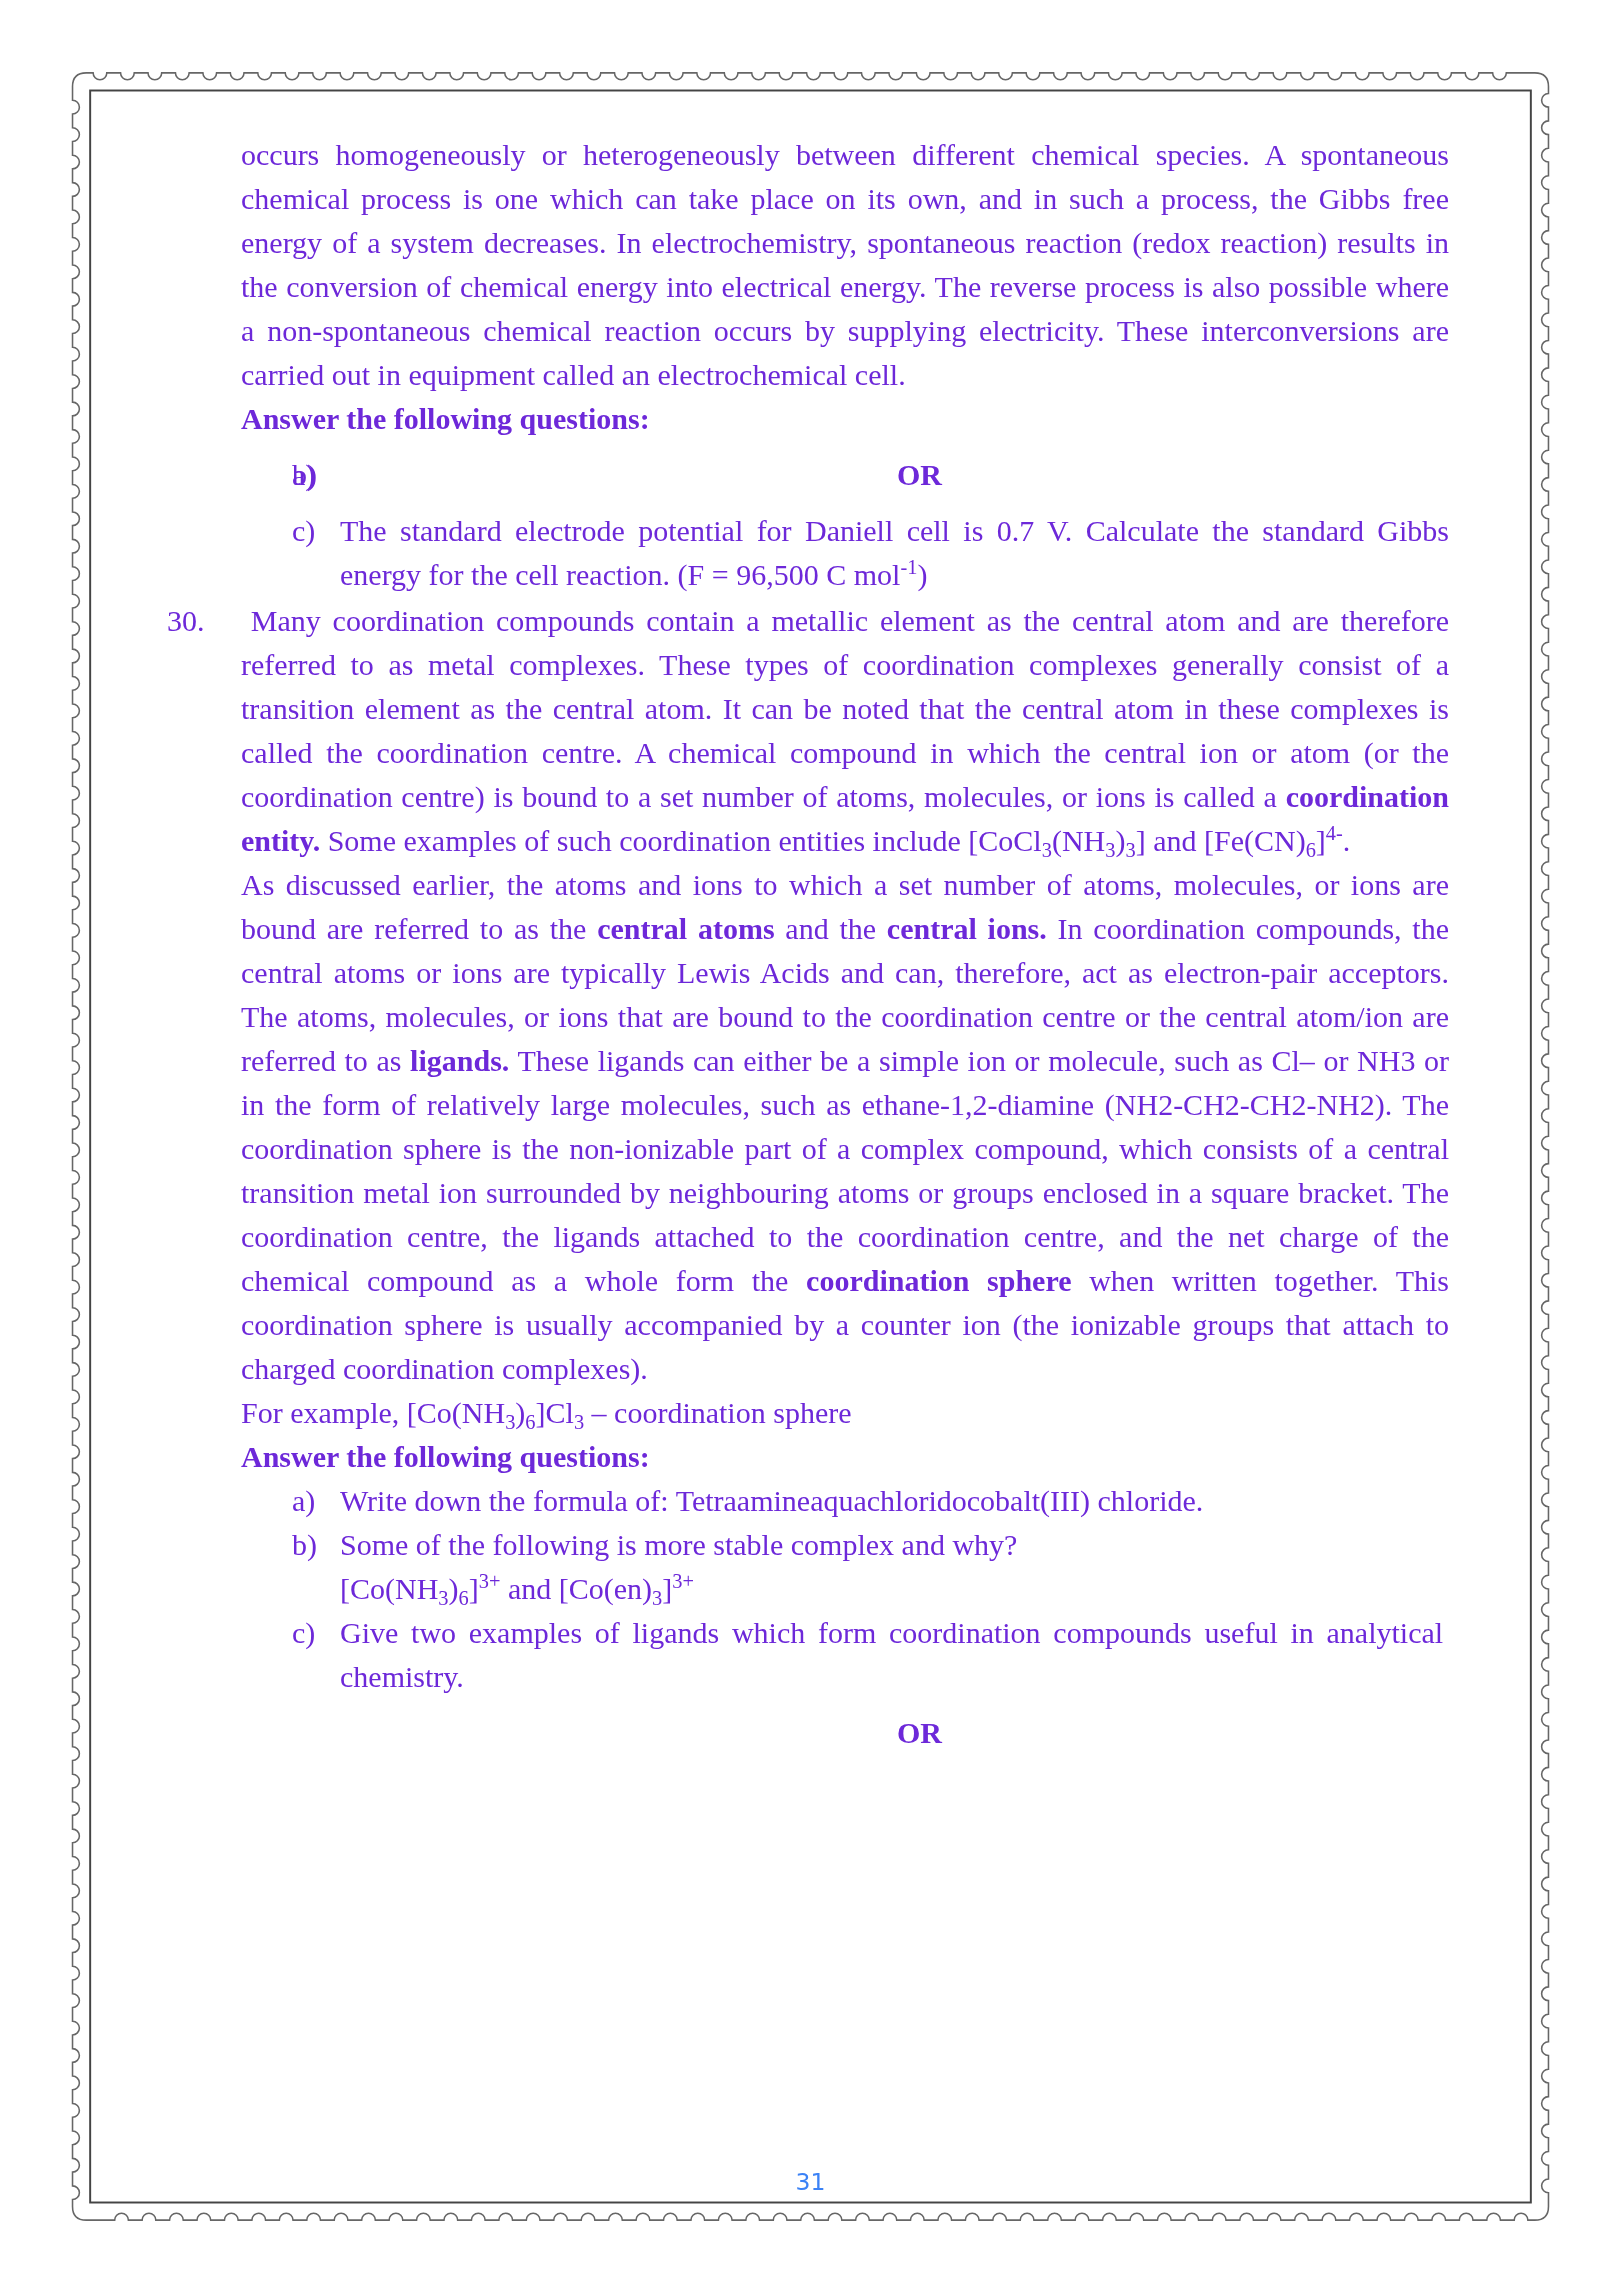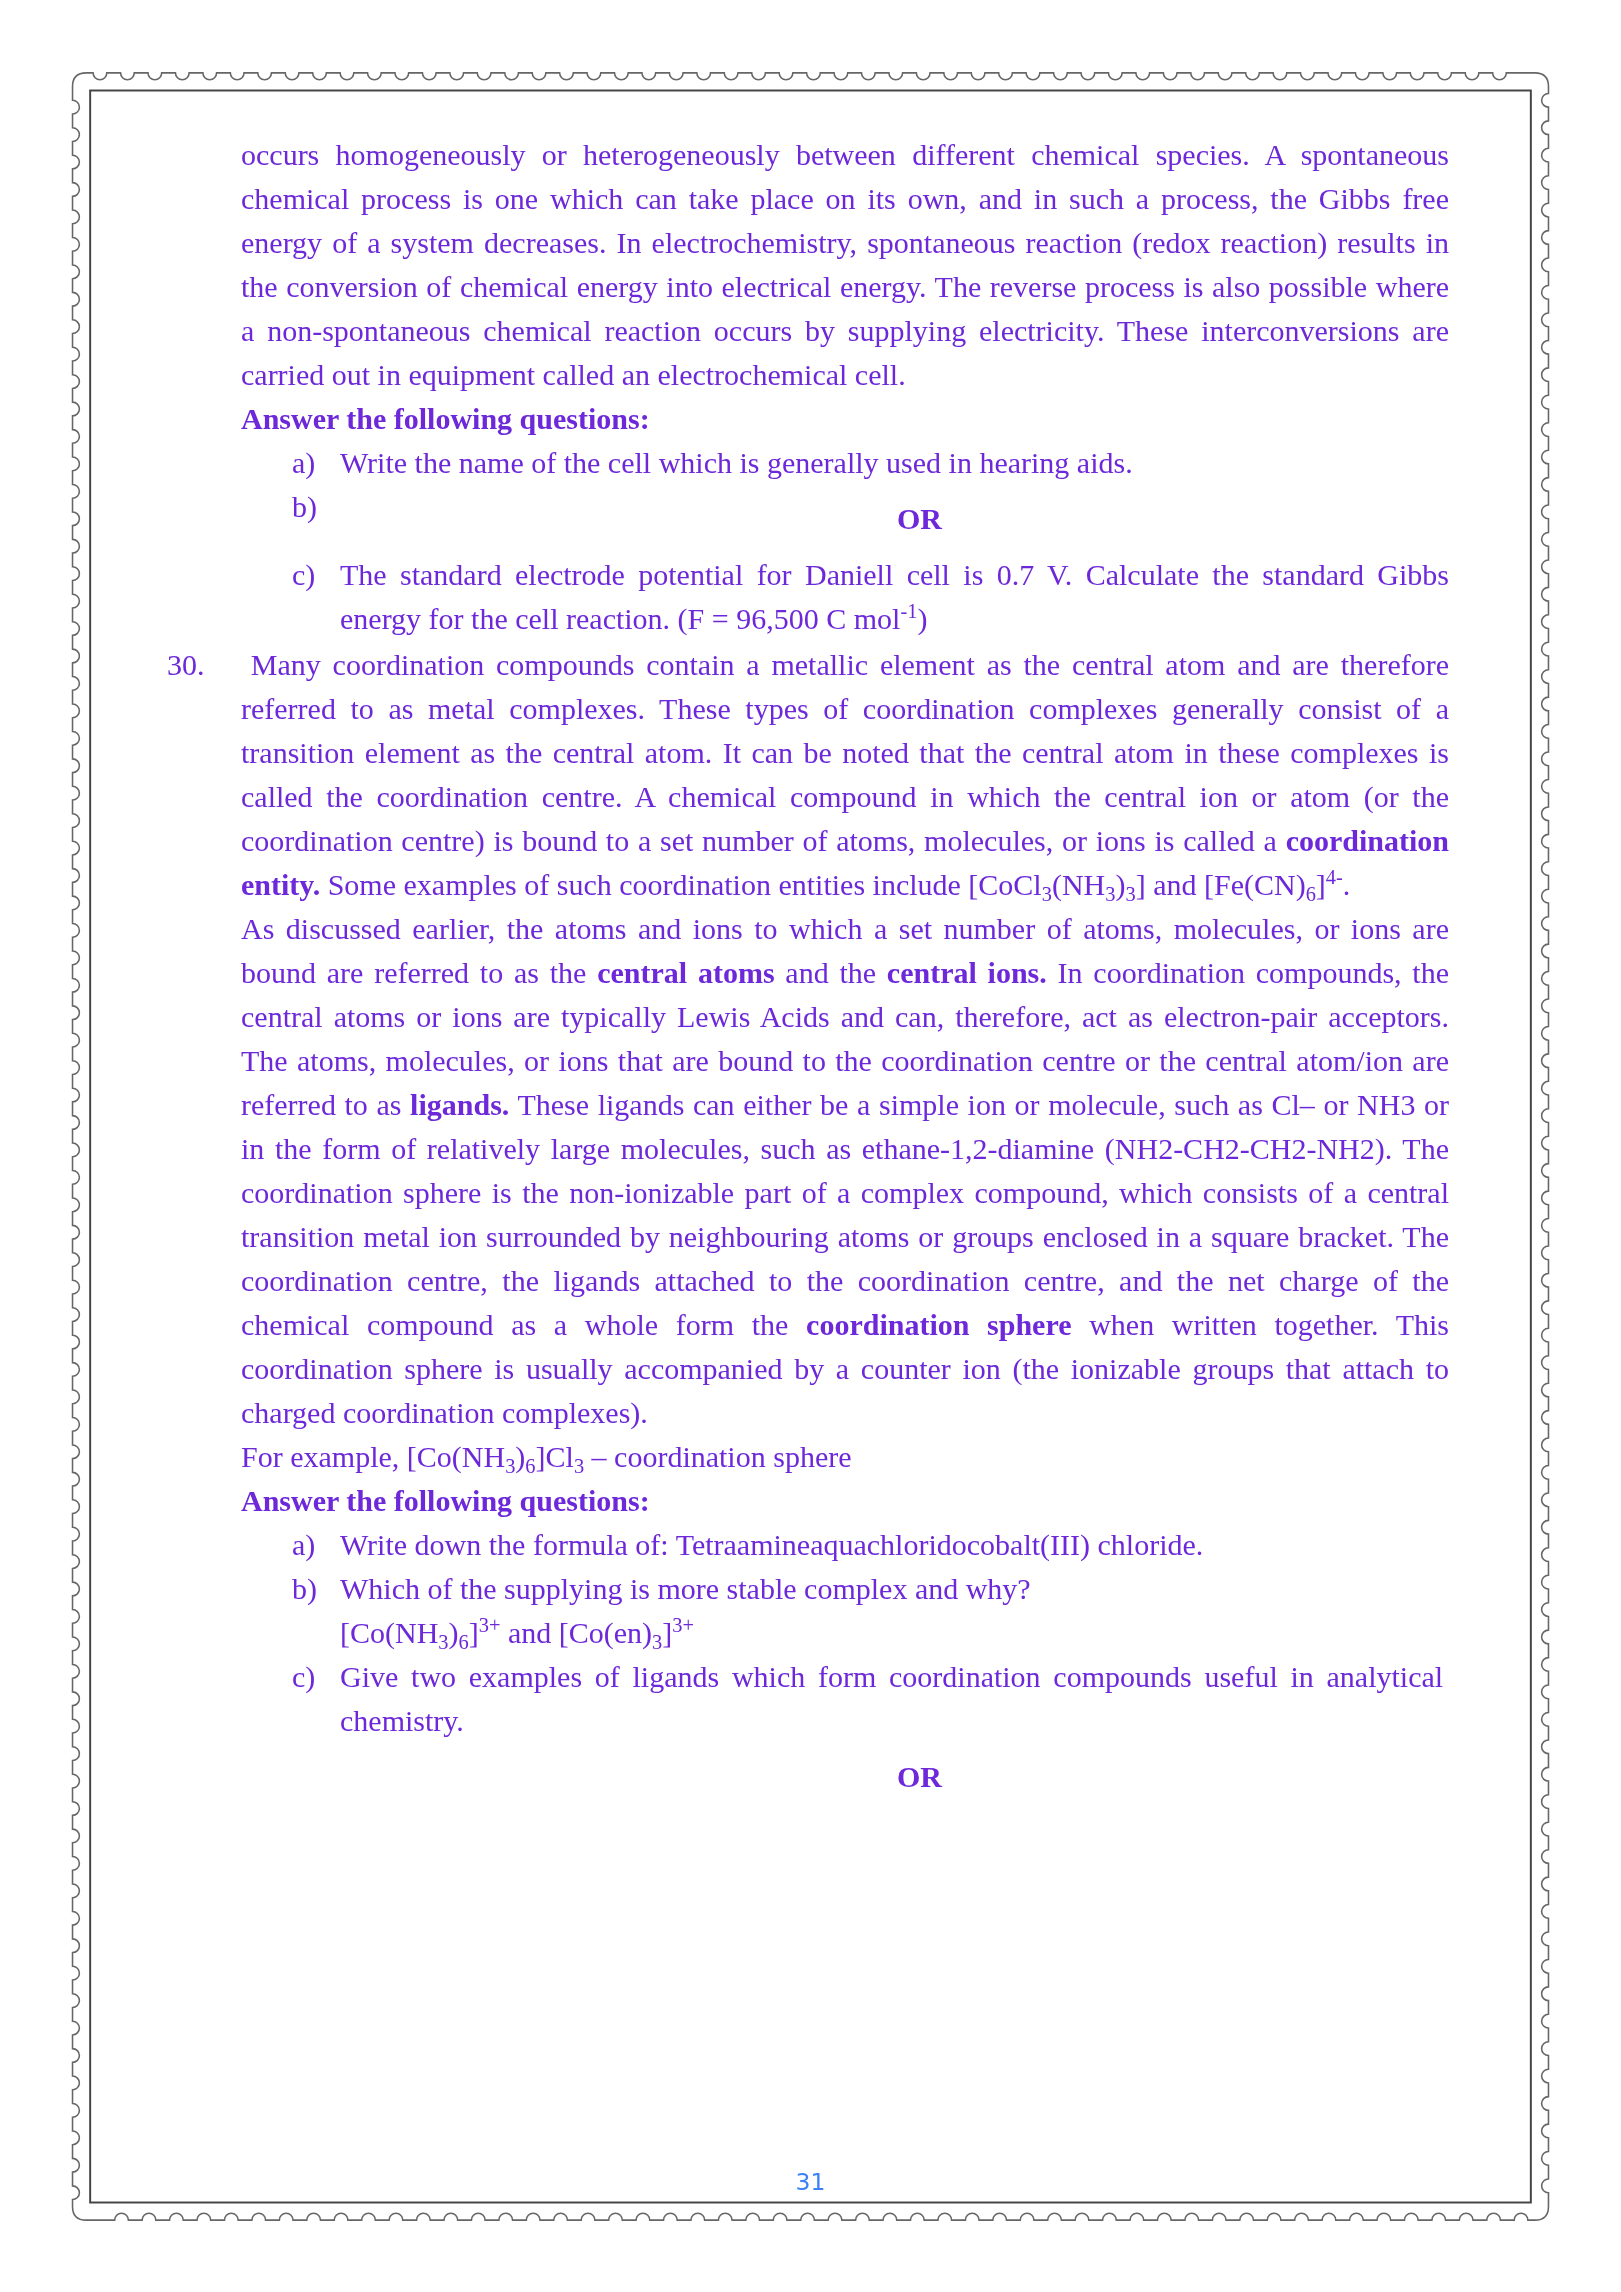--- a/index.html
+++ b/index.html
@@ -37,21 +37,20 @@
   <path id="stamp-path" fill="none" stroke="#666" stroke-width="1.6" d="M 74 88 Q 74 74 88 74 L 95 74 A 7 7 0 0 0 109 74 L 116 74 L 123 74 A 7 7 0 0 0 137 74 L 144 74 L 151 74 A 7 7 0 0 0 165 74 L 172 74 L 179 74 A 7 7 0 0 0 193 74 L 200 74 L 207 74 A 7 7 0 0 0 221 74 L 228 74 L 235 74 A 7 7 0 0 0 249 74 L 256 74 L 263 74 A 7 7 0 0 0 277 74 L 284 74 L 291 74 A 7 7 0 0 0 305 74 L 312 74 L 319 74 A 7 7 0 0 0 333 74 L 340 74 L 347 74 A 7 7 0 0 0 361 74 L 368 74 L 375 74 A 7 7 0 0 0 389 74 L 396 74 L 403 74 A 7 7 0 0 0 417 74 L 424 74 L 431 74 A 7 7 0 0 0 445 74 L 452 74 L 459 74 A 7 7 0 0 0 473 74 L 480 74 L 487 74 A 7 7 0 0 0 501 74 L 508 74 L 515 74 A 7 7 0 0 0 529 74 L 536 74 L 543 74 A 7 7 0 0 0 557 74 L 564 74 L 571 74 A 7 7 0 0 0 585 74 L 592 74 L 599 74 A 7 7 0 0 0 613 74 L 620 74 L 627 74 A 7 7 0 0 0 641 74 L 648 74 L 655 74 A 7 7 0 0 0 669 74 L 676 74 L 683 74 A 7 7 0 0 0 697 74 L 704 74 L 711 74 A 7 7 0 0 0 725 74 L 732 74 L 739 74 A 7 7 0 0 0 753 74 L 760 74 L 767 74 A 7 7 0 0 0 781 74 L 788 74 L 795 74 A 7 7 0 0 0 809 74 L 816 74 L 823 74 A 7 7 0 0 0 837 74 L 844 74 L 851 74 A 7 7 0 0 0 865 74 L 872 74 L 879 74 A 7 7 0 0 0 893 74 L 900 74 L 907 74 A 7 7 0 0 0 921 74 L 928 74 L 935 74 A 7 7 0 0 0 949 74 L 956 74 L 963 74 A 7 7 0 0 0 977 74 L 984 74 L 991 74 A 7 7 0 0 0 1005 74 L 1012 74 L 1019 74 A 7 7 0 0 0 1033 74 L 1040 74 L 1047 74 A 7 7 0 0 0 1061 74 L 1068 74 L 1075 74 A 7 7 0 0 0 1089 74 L 1096 74 L 1103 74 A 7 7 0 0 0 1117 74 L 1124 74 L 1131 74 A 7 7 0 0 0 1145 74 L 1152 74 L 1159 74 A 7 7 0 0 0 1173 74 L 1180 74 L 1187 74 A 7 7 0 0 0 1201 74 L 1208 74 L 1215 74 A 7 7 0 0 0 1229 74 L 1236 74 L 1243 74 A 7 7 0 0 0 1257 74 L 1264 74 L 1271 74 A 7 7 0 0 0 1285 74 L 1292 74 L 1299 74 A 7 7 0 0 0 1313 74 L 1320 74 L 1327 74 A 7 7 0 0 0 1341 74 L 1348 74 L 1355 74 A 7 7 0 0 0 1369 74 L 1376 74 L 1383 74 A 7 7 0 0 0 1397 74 L 1404 74 L 1411 74 A 7 7 0 0 0 1425 74 L 1432 74 L 1439 74 A 7 7 0 0 0 1453 74 L 1460 74 L 1467 74 A 7 7 0 0 0 1481 74 L 1488 74 L 1495 74 A 7 7 0 0 0 1509 74 L 1516 74 L 1523 74 A 7 7 0 0 0 1537 74 L 1544 74 L 1566 74 Q 1580 74 1580 88 L 1580 95 A 7 7 0 0 0 1580 109 L 1580 116 L 1580 123 A 7 7 0 0 0 1580 137 L 1580 144 L 1580 151 A 7 7 0 0 0 1580 165 L 1580 172 L 1580 179 A 7 7 0 0 0 1580 193 L 1580 200 L 1580 207 A 7 7 0 0 0 1580 221 L 1580 228 L 1580 235 A 7 7 0 0 0 1580 249 L 1580 256 L 1580 263 A 7 7 0 0 0 1580 277 L 1580 284 L 1580 291 A 7 7 0 0 0 1580 305 L 1580 312 L 1580 319 A 7 7 0 0 0 1580 333 L 1580 340 L 1580 347 A 7 7 0 0 0 1580 361 L 1580 368 L 1580 375 A 7 7 0 0 0 1580 389 L 1580 396 L 1580 403 A 7 7 0 0 0 1580 417 L 1580 424 L 1580 431 A 7 7 0 0 0 1580 445 L 1580 452 L 1580 459 A 7 7 0 0 0 1580 473 L 1580 480 L 1580 487 A 7 7 0 0 0 1580 501 L 1580 508 L 1580 515 A 7 7 0 0 0 1580 529 L 1580 536 L 1580 543 A 7 7 0 0 0 1580 557 L 1580 564 L 1580 571 A 7 7 0 0 0 1580 585 L 1580 592 L 1580 599 A 7 7 0 0 0 1580 613 L 1580 620 L 1580 627 A 7 7 0 0 0 1580 641 L 1580 648 L 1580 655 A 7 7 0 0 0 1580 669 L 1580 676 L 1580 683 A 7 7 0 0 0 1580 697 L 1580 704 L 1580 711 A 7 7 0 0 0 1580 725 L 1580 732 L 1580 739 A 7 7 0 0 0 1580 753 L 1580 760 L 1580 767 A 7 7 0 0 0 1580 781 L 1580 788 L 1580 795 A 7 7 0 0 0 1580 809 L 1580 816 L 1580 823 A 7 7 0 0 0 1580 837 L 1580 844 L 1580 851 A 7 7 0 0 0 1580 865 L 1580 872 L 1580 879 A 7 7 0 0 0 1580 893 L 1580 900 L 1580 907 A 7 7 0 0 0 1580 921 L 1580 928 L 1580 935 A 7 7 0 0 0 1580 949 L 1580 956 L 1580 963 A 7 7 0 0 0 1580 977 L 1580 984 L 1580 991 A 7 7 0 0 0 1580 1005 L 1580 1012 L 1580 1019 A 7 7 0 0 0 1580 1033 L 1580 1040 L 1580 1047 A 7 7 0 0 0 1580 1061 L 1580 1068 L 1580 1075 A 7 7 0 0 0 1580 1089 L 1580 1096 L 1580 1103 A 7 7 0 0 0 1580 1117 L 1580 1124 L 1580 1131 A 7 7 0 0 0 1580 1145 L 1580 1152 L 1580 1159 A 7 7 0 0 0 1580 1173 L 1580 1180 L 1580 1187 A 7 7 0 0 0 1580 1201 L 1580 1208 L 1580 1215 A 7 7 0 0 0 1580 1229 L 1580 1236 L 1580 1243 A 7 7 0 0 0 1580 1257 L 1580 1264 L 1580 1271 A 7 7 0 0 0 1580 1285 L 1580 1292 L 1580 1299 A 7 7 0 0 0 1580 1313 L 1580 1320 L 1580 1327 A 7 7 0 0 0 1580 1341 L 1580 1348 L 1580 1355 A 7 7 0 0 0 1580 1369 L 1580 1376 L 1580 1383 A 7 7 0 0 0 1580 1397 L 1580 1404 L 1580 1411 A 7 7 0 0 0 1580 1425 L 1580 1432 L 1580 1439 A 7 7 0 0 0 1580 1453 L 1580 1460 L 1580 1467 A 7 7 0 0 0 1580 1481 L 1580 1488 L 1580 1495 A 7 7 0 0 0 1580 1509 L 1580 1516 L 1580 1523 A 7 7 0 0 0 1580 1537 L 1580 1544 L 1580 1551 A 7 7 0 0 0 1580 1565 L 1580 1572 L 1580 1579 A 7 7 0 0 0 1580 1593 L 1580 1600 L 1580 1607 A 7 7 0 0 0 1580 1621 L 1580 1628 L 1580 1635 A 7 7 0 0 0 1580 1649 L 1580 1656 L 1580 1663 A 7 7 0 0 0 1580 1677 L 1580 1684 L 1580 1691 A 7 7 0 0 0 1580 1705 L 1580 1712 L 1580 1719 A 7 7 0 0 0 1580 1733 L 1580 1740 L 1580 1747 A 7 7 0 0 0 1580 1761 L 1580 1768 L 1580 1775 A 7 7 0 0 0 1580 1789 L 1580 1796 L 1580 1803 A 7 7 0 0 0 1580 1817 L 1580 1824 L 1580 1831 A 7 7 0 0 0 1580 1845 L 1580 1852 L 1580 1859 A 7 7 0 0 0 1580 1873 L 1580 1880 L 1580 1887 A 7 7 0 0 0 1580 1901 L 1580 1908 L 1580 1915 A 7 7 0 0 0 1580 1929 L 1580 1936 L 1580 1943 A 7 7 0 0 0 1580 1957 L 1580 1964 L 1580 1971 A 7 7 0 0 0 1580 1985 L 1580 1992 L 1580 1999 A 7 7 0 0 0 1580 2013 L 1580 2020 L 1580 2027 A 7 7 0 0 0 1580 2041 L 1580 2048 L 1580 2055 A 7 7 0 0 0 1580 2069 L 1580 2076 L 1580 2083 A 7 7 0 0 0 1580 2097 L 1580 2104 L 1580 2111 A 7 7 0 0 0 1580 2125 L 1580 2132 L 1580 2139 A 7 7 0 0 0 1580 2153 L 1580 2160 L 1580 2167 A 7 7 0 0 0 1580 2181 L 1580 2188 L 1580 2195 A 7 7 0 0 0 1580 2209 L 1580 2216 L 1580 2223 A 7 7 0 0 0 1580 2237 L 1580 2244 L 1580 2251 Q 1580 2265 1566 2265 L 1559 2265 A 7 7 0 0 0 1545 2265 L 1538 2265 L 1531 2265 A 7 7 0 0 0 1517 2265 L 1510 2265 L 1503 2265 A 7 7 0 0 0 1489 2265 L 1482 2265 L 1475 2265 A 7 7 0 0 0 1461 2265 L 1454 2265 L 1447 2265 A 7 7 0 0 0 1433 2265 L 1426 2265 L 1419 2265 A 7 7 0 0 0 1405 2265 L 1398 2265 L 1391 2265 A 7 7 0 0 0 1377 2265 L 1370 2265 L 1363 2265 A 7 7 0 0 0 1349 2265 L 1342 2265 L 1335 2265 A 7 7 0 0 0 1321 2265 L 1314 2265 L 1307 2265 A 7 7 0 0 0 1293 2265 L 1286 2265 L 1279 2265 A 7 7 0 0 0 1265 2265 L 1258 2265 L 1251 2265 A 7 7 0 0 0 1237 2265 L 1230 2265 L 1223 2265 A 7 7 0 0 0 1209 2265 L 1202 2265 L 1195 2265 A 7 7 0 0 0 1181 2265 L 1174 2265 L 1167 2265 A 7 7 0 0 0 1153 2265 L 1146 2265 L 1139 2265 A 7 7 0 0 0 1125 2265 L 1118 2265 L 1111 2265 A 7 7 0 0 0 1097 2265 L 1090 2265 L 1083 2265 A 7 7 0 0 0 1069 2265 L 1062 2265 L 1055 2265 A 7 7 0 0 0 1041 2265 L 1034 2265 L 1027 2265 A 7 7 0 0 0 1013 2265 L 1006 2265 L 999 2265 A 7 7 0 0 0 985 2265 L 978 2265 L 971 2265 A 7 7 0 0 0 957 2265 L 950 2265 L 943 2265 A 7 7 0 0 0 929 2265 L 922 2265 L 915 2265 A 7 7 0 0 0 901 2265 L 894 2265 L 887 2265 A 7 7 0 0 0 873 2265 L 866 2265 L 859 2265 A 7 7 0 0 0 845 2265 L 838 2265 L 831 2265 A 7 7 0 0 0 817 2265 L 810 2265 L 803 2265 A 7 7 0 0 0 789 2265 L 782 2265 L 775 2265 A 7 7 0 0 0 761 2265 L 754 2265 L 747 2265 A 7 7 0 0 0 733 2265 L 726 2265 L 719 2265 A 7 7 0 0 0 705 2265 L 698 2265 L 691 2265 A 7 7 0 0 0 677 2265 L 670 2265 L 663 2265 A 7 7 0 0 0 649 2265 L 642 2265 L 635 2265 A 7 7 0 0 0 621 2265 L 614 2265 L 607 2265 A 7 7 0 0 0 593 2265 L 586 2265 L 579 2265 A 7 7 0 0 0 565 2265 L 558 2265 L 551 2265 A 7 7 0 0 0 537 2265 L 530 2265 L 523 2265 A 7 7 0 0 0 509 2265 L 502 2265 L 495 2265 A 7 7 0 0 0 481 2265 L 474 2265 L 467 2265 A 7 7 0 0 0 453 2265 L 446 2265 L 439 2265 A 7 7 0 0 0 425 2265 L 418 2265 L 411 2265 A 7 7 0 0 0 397 2265 L 390 2265 L 383 2265 A 7 7 0 0 0 369 2265 L 362 2265 L 355 2265 A 7 7 0 0 0 341 2265 L 334 2265 L 327 2265 A 7 7 0 0 0 313 2265 L 306 2265 L 299 2265 A 7 7 0 0 0 285 2265 L 278 2265 L 271 2265 A 7 7 0 0 0 257 2265 L 250 2265 L 243 2265 A 7 7 0 0 0 229 2265 L 222 2265 L 215 2265 A 7 7 0 0 0 201 2265 L 194 2265 L 187 2265 A 7 7 0 0 0 173 2265 L 166 2265 L 159 2265 A 7 7 0 0 0 145 2265 L 138 2265 L 131 2265 A 7 7 0 0 0 117 2265 L 110 2265 L 88 2265 Q 74 2265 74 2251 L 74 2244 A 7 7 0 0 0 74 2230 L 74 2223 L 74 2216 A 7 7 0 0 0 74 2202 L 74 2195 L 74 2188 A 7 7 0 0 0 74 2174 L 74 2167 L 74 2160 A 7 7 0 0 0 74 2146 L 74 2139 L 74 2132 A 7 7 0 0 0 74 2118 L 74 2111 L 74 2104 A 7 7 0 0 0 74 2090 L 74 2083 L 74 2076 A 7 7 0 0 0 74 2062 L 74 2055 L 74 2048 A 7 7 0 0 0 74 2034 L 74 2027 L 74 2020 A 7 7 0 0 0 74 2006 L 74 1999 L 74 1992 A 7 7 0 0 0 74 1978 L 74 1971 L 74 1964 A 7 7 0 0 0 74 1950 L 74 1943 L 74 1936 A 7 7 0 0 0 74 1922 L 74 1915 L 74 1908 A 7 7 0 0 0 74 1894 L 74 1887 L 74 1880 A 7 7 0 0 0 74 1866 L 74 1859 L 74 1852 A 7 7 0 0 0 74 1838 L 74 1831 L 74 1824 A 7 7 0 0 0 74 1810 L 74 1803 L 74 1796 A 7 7 0 0 0 74 1782 L 74 1775 L 74 1768 A 7 7 0 0 0 74 1754 L 74 1747 L 74 1740 A 7 7 0 0 0 74 1726 L 74 1719 L 74 1712 A 7 7 0 0 0 74 1698 L 74 1691 L 74 1684 A 7 7 0 0 0 74 1670 L 74 1663 L 74 1656 A 7 7 0 0 0 74 1642 L 74 1635 L 74 1628 A 7 7 0 0 0 74 1614 L 74 1607 L 74 1600 A 7 7 0 0 0 74 1586 L 74 1579 L 74 1572 A 7 7 0 0 0 74 1558 L 74 1551 L 74 1544 A 7 7 0 0 0 74 1530 L 74 1523 L 74 1516 A 7 7 0 0 0 74 1502 L 74 1495 L 74 1488 A 7 7 0 0 0 74 1474 L 74 1467 L 74 1460 A 7 7 0 0 0 74 1446 L 74 1439 L 74 1432 A 7 7 0 0 0 74 1418 L 74 1411 L 74 1404 A 7 7 0 0 0 74 1390 L 74 1383 L 74 1376 A 7 7 0 0 0 74 1362 L 74 1355 L 74 1348 A 7 7 0 0 0 74 1334 L 74 1327 L 74 1320 A 7 7 0 0 0 74 1306 L 74 1299 L 74 1292 A 7 7 0 0 0 74 1278 L 74 1271 L 74 1264 A 7 7 0 0 0 74 1250 L 74 1243 L 74 1236 A 7 7 0 0 0 74 1222 L 74 1215 L 74 1208 A 7 7 0 0 0 74 1194 L 74 1187 L 74 1180 A 7 7 0 0 0 74 1166 L 74 1159 L 74 1152 A 7 7 0 0 0 74 1138 L 74 1131 L 74 1124 A 7 7 0 0 0 74 1110 L 74 1103 L 74 1096 A 7 7 0 0 0 74 1082 L 74 1075 L 74 1068 A 7 7 0 0 0 74 1054 L 74 1047 L 74 1040 A 7 7 0 0 0 74 1026 L 74 1019 L 74 1012 A 7 7 0 0 0 74 998 L 74 991 L 74 984 A 7 7 0 0 0 74 970 L 74 963 L 74 956 A 7 7 0 0 0 74 942 L 74 935 L 74 928 A 7 7 0 0 0 74 914 L 74 907 L 74 900 A 7 7 0 0 0 74 886 L 74 879 L 74 872 A 7 7 0 0 0 74 858 L 74 851 L 74 844 A 7 7 0 0 0 74 830 L 74 823 L 74 816 A 7 7 0 0 0 74 802 L 74 795 L 74 788 A 7 7 0 0 0 74 774 L 74 767 L 74 760 A 7 7 0 0 0 74 746 L 74 739 L 74 732 A 7 7 0 0 0 74 718 L 74 711 L 74 704 A 7 7 0 0 0 74 690 L 74 683 L 74 676 A 7 7 0 0 0 74 662 L 74 655 L 74 648 A 7 7 0 0 0 74 634 L 74 627 L 74 620 A 7 7 0 0 0 74 606 L 74 599 L 74 592 A 7 7 0 0 0 74 578 L 74 571 L 74 564 A 7 7 0 0 0 74 550 L 74 543 L 74 536 A 7 7 0 0 0 74 522 L 74 515 L 74 508 A 7 7 0 0 0 74 494 L 74 487 L 74 480 A 7 7 0 0 0 74 466 L 74 459 L 74 452 A 7 7 0 0 0 74 438 L 74 431 L 74 424 A 7 7 0 0 0 74 410 L 74 403 L 74 396 A 7 7 0 0 0 74 382 L 74 375 L 74 368 A 7 7 0 0 0 74 354 L 74 347 L 74 340 A 7 7 0 0 0 74 326 L 74 319 L 74 312 A 7 7 0 0 0 74 298 L 74 291 L 74 284 A 7 7 0 0 0 74 270 L 74 263 L 74 256 A 7 7 0 0 0 74 242 L 74 235 L 74 228 A 7 7 0 0 0 74 214 L 74 207 L 74 200 A 7 7 0 0 0 74 186 L 74 179 L 74 172 A 7 7 0 0 0 74 158 L 74 151 L 74 144 A 7 7 0 0 0 74 130 L 74 123 L 74 116 A 7 7 0 0 0 74 102 L 74 95 Z"></path>
 </svg>
 
 <div class="page">
   <p class="para">occurs homogeneously or heterogeneously between different chemical species. A spontaneous chemical process is one which can take place on its own, and in such a process, the Gibbs free energy of a system decreases. In electrochemistry, spontaneous reaction (redox reaction) results in the conversion of chemical energy into electrical energy. The reverse process is also possible where a non-spontaneous chemical reaction occurs by supplying electricity. These interconversions are carried out in equipment called an electrochemical cell.</p>
 
   <p class="heading">Answer the following questions:</p>
   <div class="qlist">
     <div class="qitem">
       <span class="qlabel">a)</span>
-      <span>Write the name of the cell which is generally used in hearing aids.</span>
     </div>
     <div class="qitem">
       <span class="qlabel">b)</span>
     </div>
     <p class="or">OR</p>
     <div class="qitem">
       <span class="qlabel">c)</span>
       <span><span>The standard electrode potential for Daniell cell is 0.7 V. Calculate the standard Gibbs energy for the cell reaction. (F = 96,500 C mol</span><sup>-1</sup><span>)</span></span>
     </div>
   </div>
@@ -63,21 +62,21 @@
     <p class="para"><span>For example, [Co(NH</span><sub>3</sub><span>)</span><sub>6</sub><span>]Cl</span><sub>3</sub><span> – coordination sphere</span></p>
 
     <p class="heading">Answer the following questions:</p>
     <div class="qlist">
       <div class="qitem">
         <span class="qlabel">a)</span>
         <span>Write down the formula of: Tetraamineaquachloridocobalt(III) chloride.</span>
       </div>
       <div class="qitem">
         <span class="qlabel">b)</span>
-        <span>Which of the supplying is more stable complex and why?</span>
+        <span>Some of the following is more stable complex and why?</span>
       </div>
       <div class="qcont"><span>[Co(NH</span><sub>3</sub><span>)</span><sub>6</sub><span>]</span><sup>3+</sup><span> and [Co(en)</span><sub>3</sub><span>]</span><sup>3+</sup></div>
       <div class="qitem" style="padding-right:5.9px;">
         <span class="qlabel">c)</span>
         <span>Give two examples of ligands which form coordination compounds useful in analytical chemistry.</span>
       </div>
       <p class="or">OR</p>
     </div>
   </div>
 </div>

